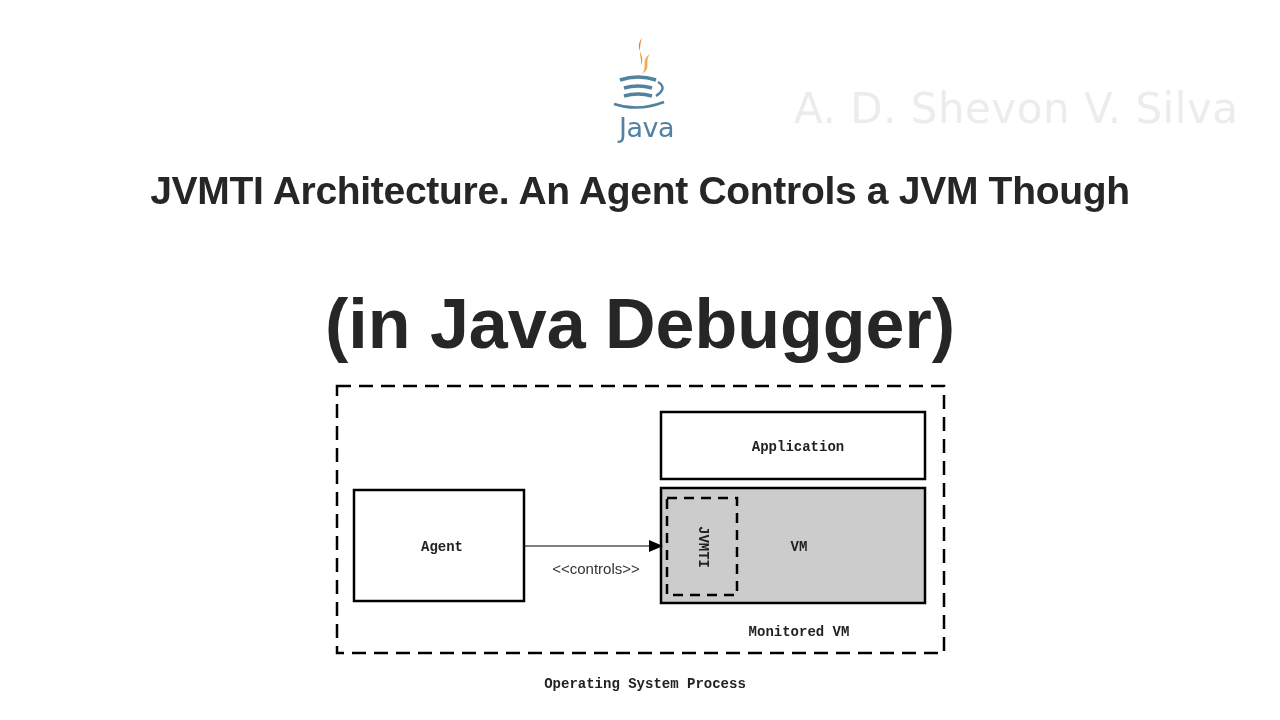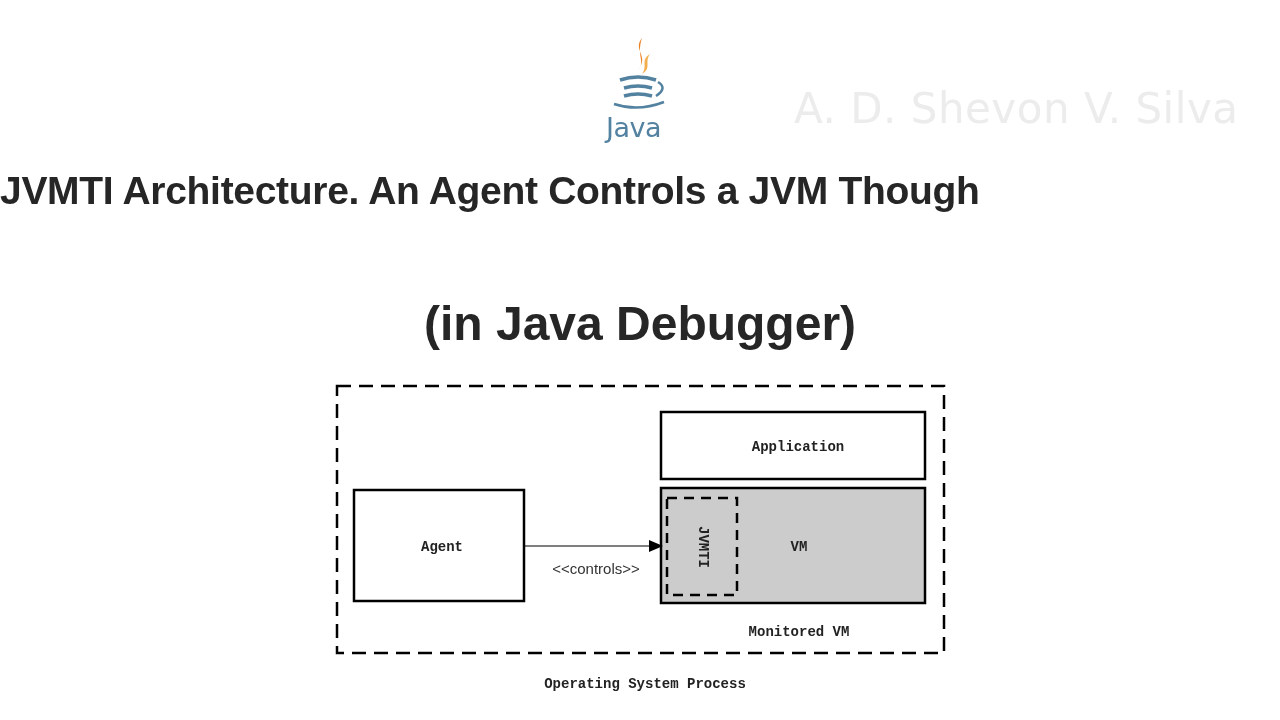--- a/index.html
+++ b/index.html
@@ -1,21 +1,21 @@
 <!DOCTYPE html>
 <html><head>
 <meta charset="utf-8">
 <style>
   html, body { margin:0; padding:0; }
   body { width:1280px; height:720px; background:#ffffff; position:relative; overflow:hidden; font-family:"Liberation Sans", sans-serif; }
   .logo { position:absolute; left:606px; top:36px; width:68px; height:112px; }
-  .logo-text { position:absolute; left:0; top:76px; width:68px; text-align:left; font-family:"DejaVu Sans", sans-serif; font-size:27px; color:#5382a1; letter-spacing:-0.5px; }
+  .logo-text { position:absolute; left:0; top:76px; width:68px; text-align:right; font-family:"DejaVu Sans", sans-serif; font-size:27px; color:#5382a1; letter-spacing:-0.5px; }
   .watermark { position:absolute; left:794px; top:84px; font-family:"DejaVu Sans", sans-serif; font-size:42px; color:#ececec; white-space:nowrap; letter-spacing:0.5px; }
-  .title { position:absolute; left:0; top:172px; width:1280px; font-weight:bold; font-size:39px; line-height:37px; color:#262626; letter-spacing:-0.3px; }
-  .subtitle { position:absolute; left:0; top:292px; width:1280px; text-align:center; font-weight:bold; font-size:48px; line-height:64px; color:#262626; }
+  .title { position:absolute; left:0; top:172px; width:1280px; text-align:center; font-weight:bold; font-size:39px; line-height:37px; color:#262626; letter-spacing:-0.3px; }
+  .subtitle { position:absolute; left:0; top:292px; width:1280px; text-align:center; font-weight:bold; font-size:70px; line-height:64px; color:#262626; }
   .diagram { position:absolute; left:0; top:0; width:1280px; height:720px; }
   .mono { font-family:"Liberation Mono", "DejaVu Sans Mono", monospace; font-weight:bold; font-size:14px; fill:#222; }
   .sans { font-family:"Liberation Sans", sans-serif; font-size:15px; fill:#333; }
 </style>
 </head>
 <body>
 
 <div class="logo">
   <svg width="68" height="80" viewBox="0 0 68 80">
 

